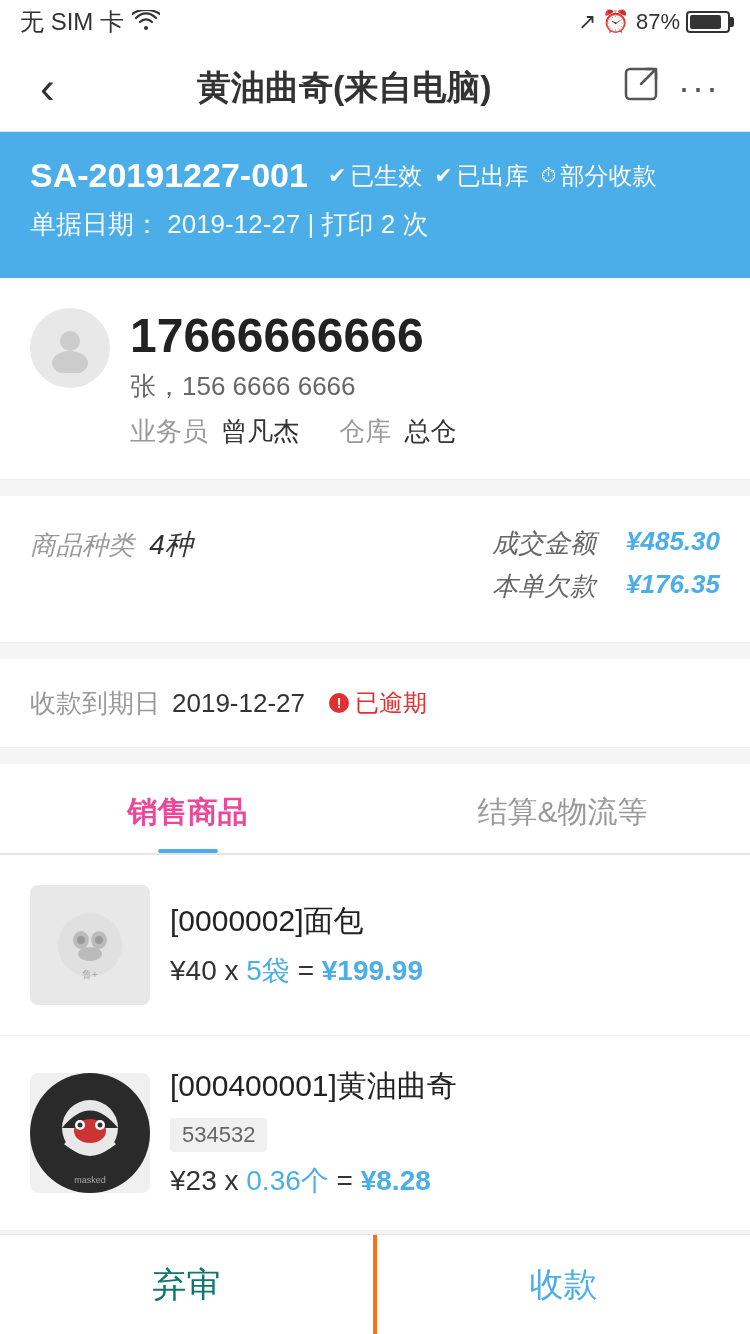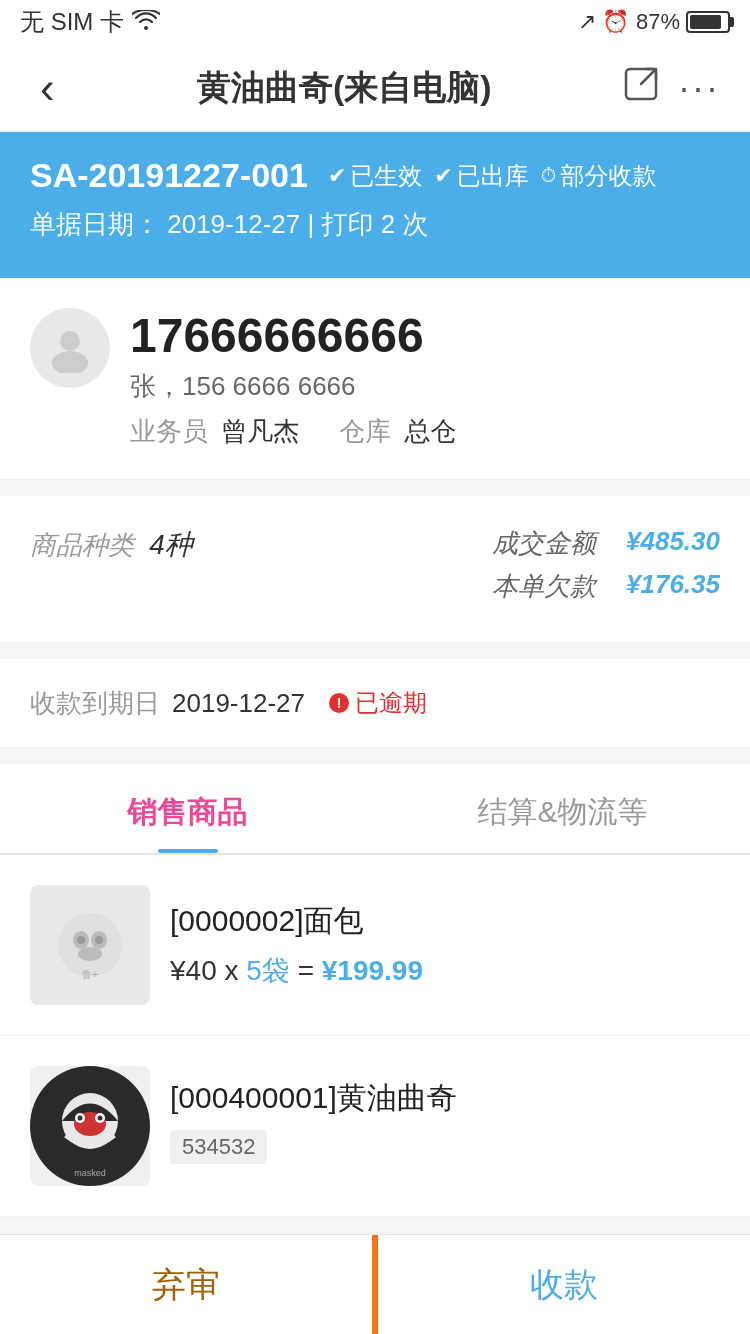--- a/index.html
+++ b/index.html
@@ -186,21 +186,21 @@
     
     .bottom-bar {
       position: fixed; bottom: 0; left: 0; width: 750px;
       background: #fff; height: 100px;
       display: flex; border-top: 1px solid #e5e5e5;
     }
     .bottom-btn {
       flex: 1; display: flex; align-items: center; justify-content: center;
       font-size: 34px; cursor: pointer;
     }
-    .bottom-btn-left { color: #a16207; border-right: 6px solid #f97316; }
+    .bottom-btn-left { color: #0f766e; border-right: 4px solid #f97316; }
     .bottom-btn-right { color: #4BAEE8; }
   </style>
 </head>
 <body>
 
 <div class="status-bar">
   <div class="status-left">
     <span>无 SIM 卡</span>
     <span>
       <svg width="28" height="20" viewBox="0 0 28 20" fill="none">
@@ -371,20 +371,26 @@
         <text x="60" y="110" text-anchor="middle" font-size="9" fill="#aaa">masked</text>
       </svg>
     </div>
     <div class="product-info">
       <div class="product-name">
         <span>[000400001]黄油曲奇</span>
       </div>
       <div>
         <span class="product-sku">534532</span>
       </div>
+      <div class="product-price">
+        <span>¥23 x </span>
+        <span class="price-qty">0.36个</span>
+        <span> = </span>
+        <span class="price-total">¥8.28</span>
+      </div>
     </div>
   </div>
 
 </div>
 
 <div style="height:120px;"></div>
 
 <div class="bottom-bar">
   <div class="bottom-btn bottom-btn-left">
     <span>弃审</span>

